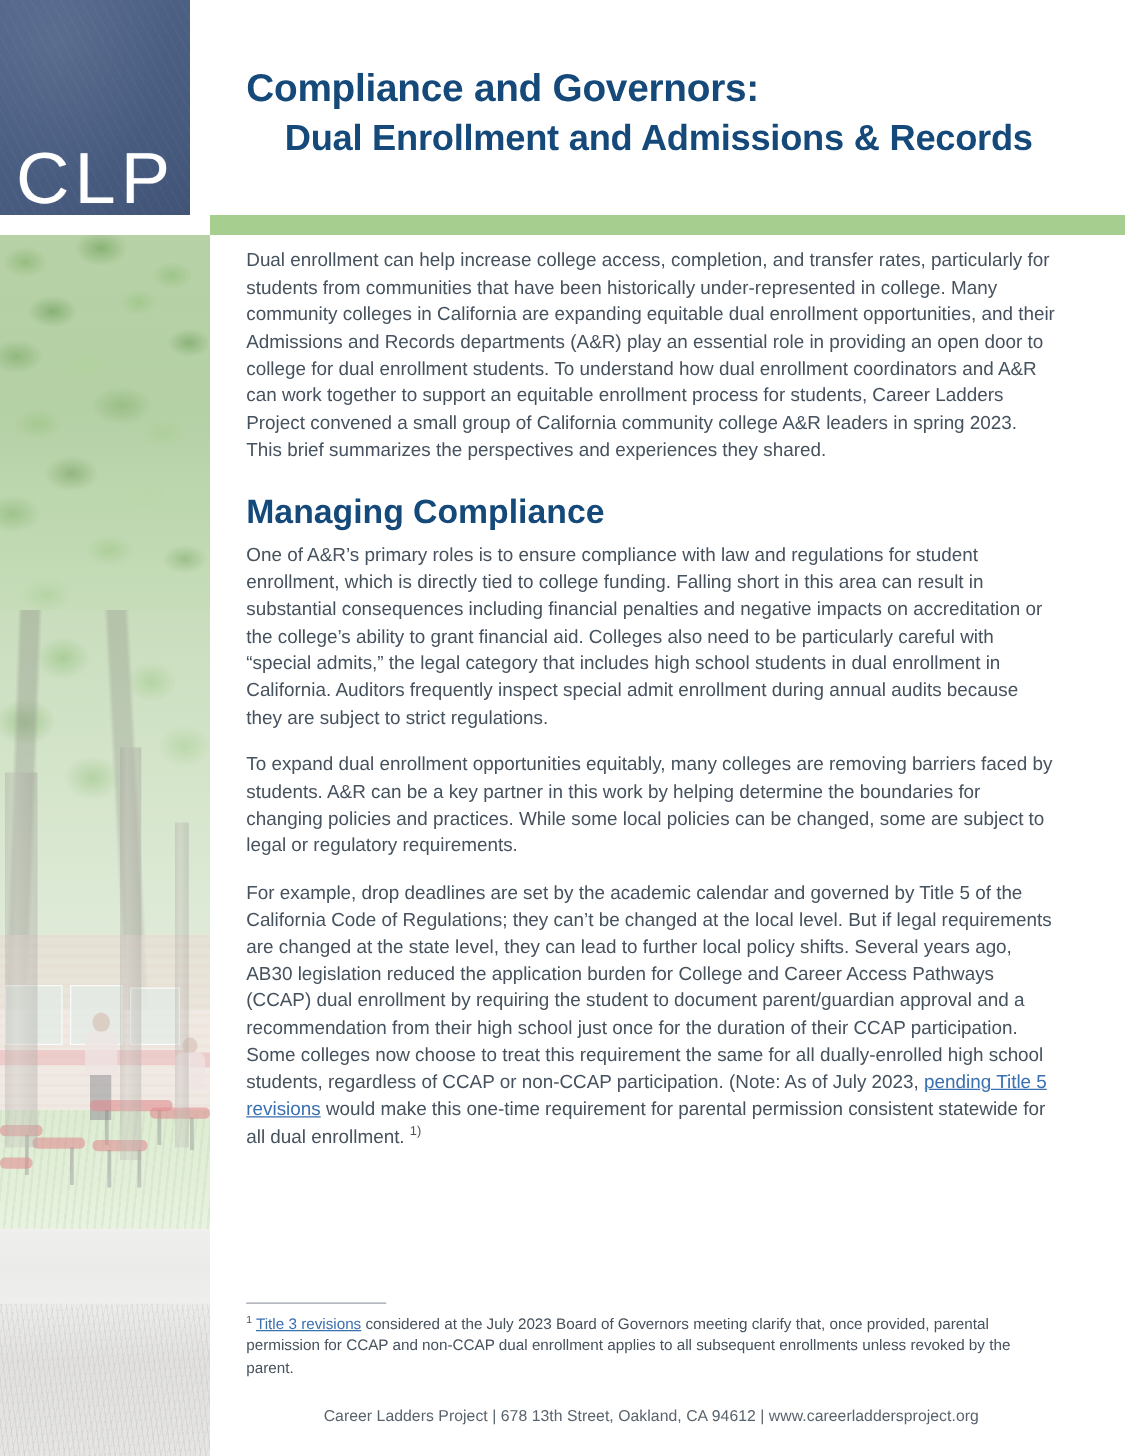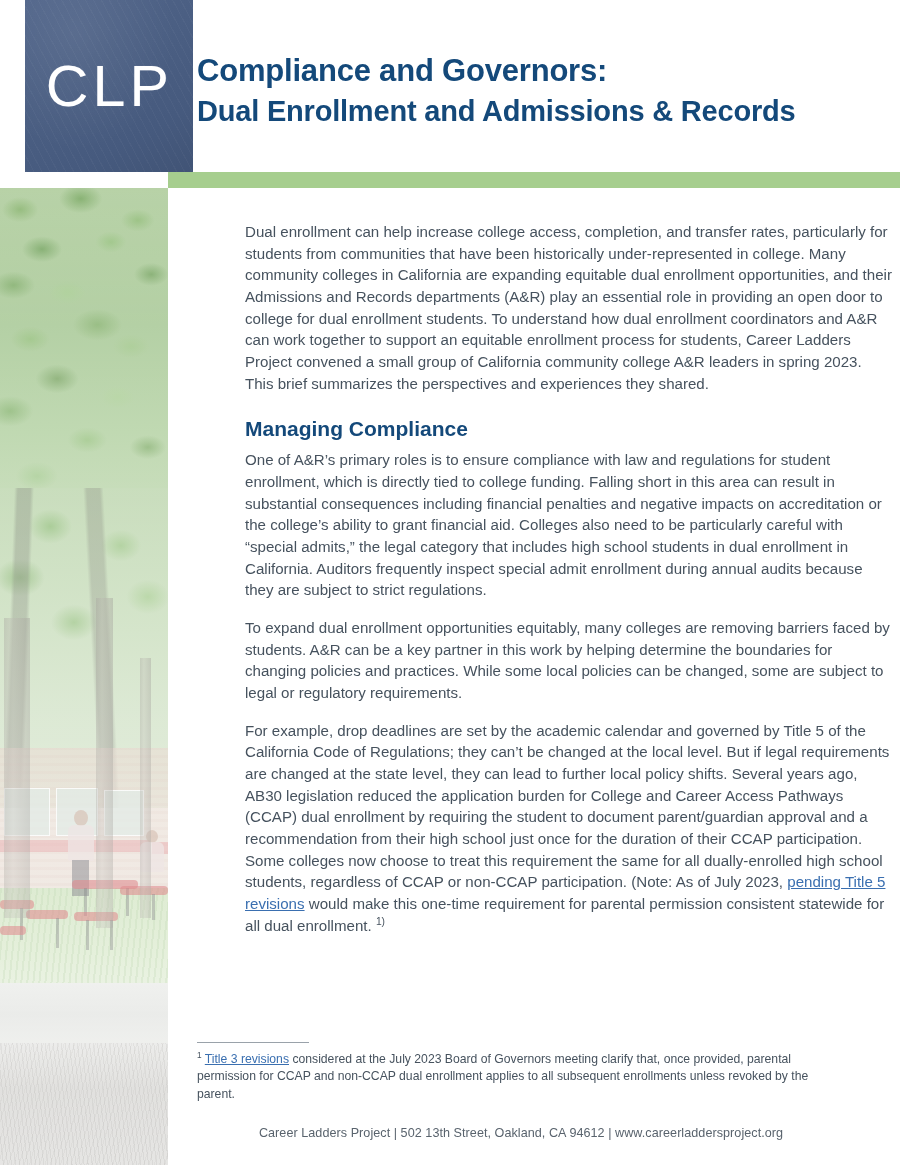--- a/index.html
+++ b/index.html
@@ -19,30 +19,29 @@
   .left-rail {
     position: absolute;
     left: 0; top: 0;
     width: 168px;
     height: 1165px;
   }
 
   .logo-block {
     position: absolute;
     left: 0; top: 0;
-    width: 168px;
+    width: 152px;
     height: 172px;
     background:
       radial-gradient(ellipse at 30% 20%, rgba(255,255,255,0.07), rgba(0,0,0,0) 60%),
       linear-gradient(150deg, #51658a 0%, #4b5f83 40%, #465a7e 75%, #415476 100%);
     display: flex;
-    align-items: center;
+    align-items: flex-end;
     justify-content: center;
     overflow: hidden;
-    margin-left: 25px;
   }
   .logo-block::after {
     content: "";
     position: absolute;
     left: -20%; top: -40%;
     width: 140%; height: 180%;
     background: repeating-linear-gradient(62deg,
         rgba(255,255,255,0.030) 0px,
         rgba(255,255,255,0.030) 1px,
         rgba(0,0,0,0) 1px,
@@ -236,40 +235,40 @@
     letter-spacing: -0.2px;
     margin: 0;
   }
   .title-line2 {
     color: #14497a;
     font-size: 29px;
     font-weight: bold;
     line-height: 1.25;
     letter-spacing: -0.2px;
     margin: 3px 0 0 0;
+    text-align: center;
   }
 
   
   .content {
     position: absolute;
     left: 197px;
-    top: 221px;
+    top: 198px;
     width: 648px;
-    margin-left: 48px;
   }
   .para {
     color: #46525e;
     font-size: 15.1px;
     line-height: 1.435;
     margin: 0 0 16px 0;
     text-align: left;
   }
   .section-head {
     color: #14497a;
-    font-size: 21px;
+    font-size: 27px;
     font-weight: bold;
     line-height: 1.2;
     margin: 22px 0 8px 0;
   }
   .doclink {
     color: #3a6fb0;
     text-decoration: underline;
   }
   sup { font-size: 0.68em; }
 
@@ -380,13 +379,13 @@
   <p class="para">To expand dual enrollment opportunities equitably, many colleges are removing barriers faced by students. A&amp;R can be a key partner in this work by helping determine the boundaries for changing policies and practices. While some local policies can be changed, some are subject to legal or regulatory requirements.</p>
 
   <p class="para"><span>For example, drop deadlines are set by the academic calendar and governed by Title 5 of the California Code of Regulations; they can’t be changed at the local level. But if legal requirements are changed at the state level, they can lead to further local policy shifts. Several years ago, AB30 legislation reduced the application burden for College and Career Access Pathways (CCAP) dual enrollment by requiring the student to document parent/guardian approval and a recommendation from their high school just once for the duration of their CCAP participation. Some colleges now choose to treat this requirement the same for all dually-enrolled high school students, regardless of CCAP or non-CCAP participation. (Note: As of July 2023, </span><a class="doclink" href="#">pending Title 5 revisions</a><span> would make this one-time requirement for parental permission consistent statewide for all dual enrollment. </span><sup>1)</sup></p>
 </div>
 
 <div class="footnote-area">
   <div class="footnote-rule"></div>
   <p class="footnote-text"><sup>1</sup> <a class="doclink" href="#">Title 3 revisions</a><span> considered at the July 2023 Board of Governors meeting clarify that, once provided, parental permission for CCAP and non-CCAP dual enrollment applies to all subsequent enrollments unless revoked by the parent.</span></p>
 </div>
 
-<div class="footer">Career Ladders Project | 502 13th Street, Oakland, CA 94612 | www.careerladdersproject.org</div>
+<div class="footer">Career Ladders Project | 678 13th Street, Oakland, CA 94612 | www.careerladdersproject.org</div>
 
 </body></html>

